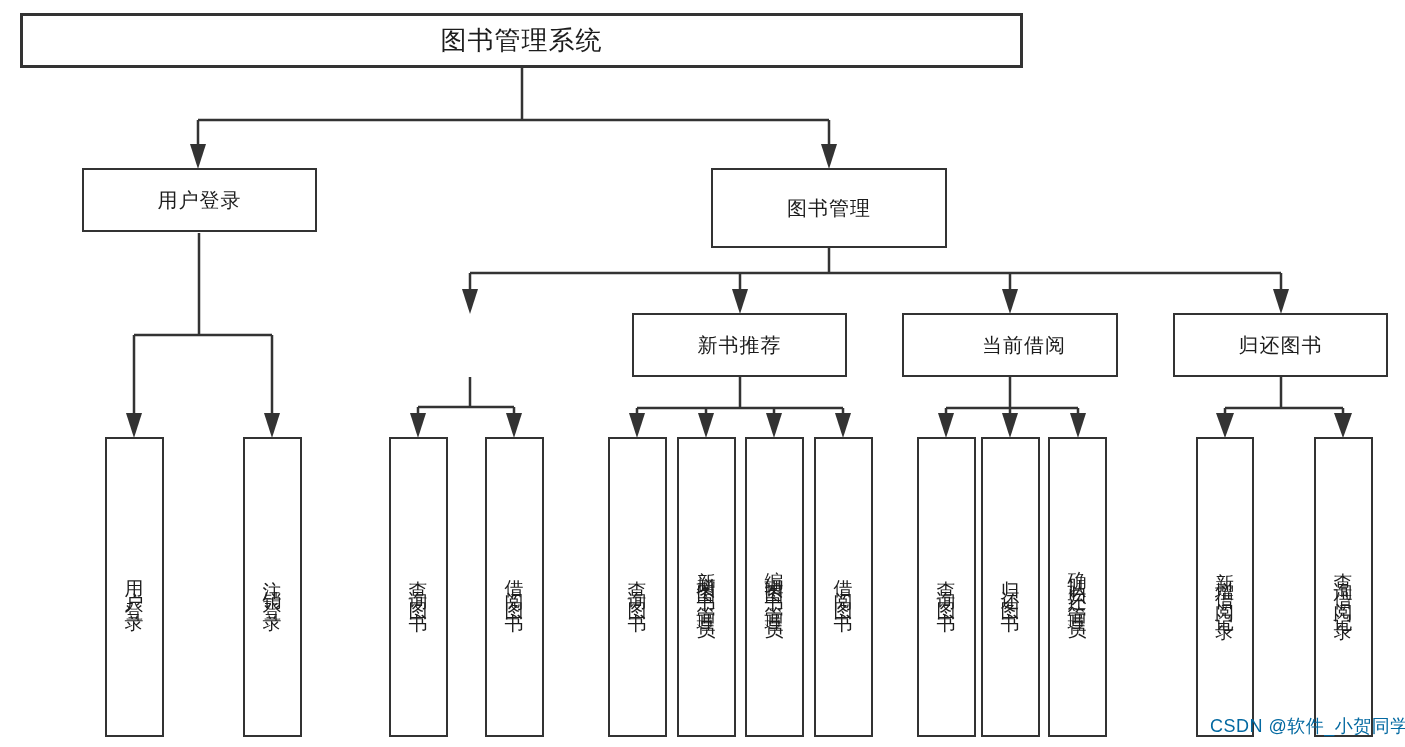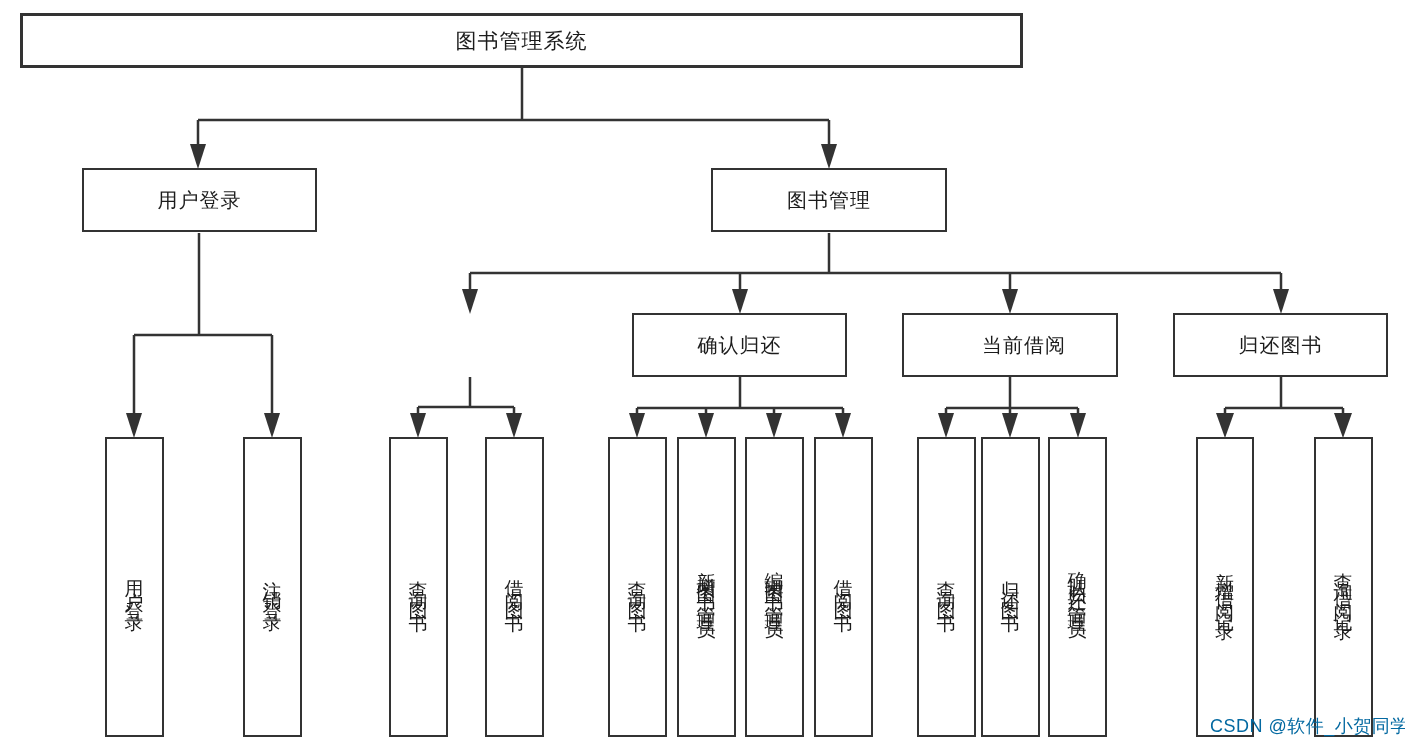--- a/index.html
+++ b/index.html
@@ -7,21 +7,21 @@
     position:relative;width:1405px;height:747px;background:#ffffff;
     font-family:"Liberation Sans","DejaVu Sans",sans-serif;overflow:hidden;
   }
   .wires{position:absolute;left:0;top:0;pointer-events:none;}
   .node{
     position:absolute;box-sizing:border-box;background:#ffffff;
     border:2.5px solid #333333;color:#1c1c1c;
     display:flex;align-items:center;justify-content:center;
     text-align:center;
   }
-  .node.root{border-width:3px;font-size:21px;letter-spacing:1px;}
+  .node.root{border-width:3px;font-size:26px;letter-spacing:1px;}
   .node.branch{font-size:20px;letter-spacing:1px;}
   .node.leaf{border-width:2.5px;}
   .vtext{
     writing-mode:vertical-rl;text-orientation:mixed;
     font-size:19px;letter-spacing:11px;line-height:1;
     color:#1c1c1c;white-space:nowrap;
   }
   .watermark{
     position:absolute;left:1210px;top:714px;
     font-size:18px;color:#0369a1;letter-spacing:0.5px;white-space:nowrap;
@@ -68,23 +68,23 @@
       <polygon points="1002,413 1018,413 1010,438"></polygon>
       <polygon points="1070,413 1086,413 1078,438"></polygon>
       <polygon points="1216,413 1234,413 1225,438"></polygon>
       <polygon points="1334,413 1352,413 1343,438"></polygon>
     </g>
   </svg>
 
   <div class="node root" style="left:20px;top:13px;width:1003px;height:55px;">图书管理系统</div>
 
   <div class="node branch" style="left:82px;top:168px;width:235px;height:64px;">用户登录</div>
-  <div class="node branch" style="left:711px;top:168px;width:236px;height:64px;">图书管理</div>
+  <div class="node branch" style="left:711px;top:168px;width:236px;height:80px;">图书管理</div>
 
-  <div class="node branch" style="left:632px;top:313px;width:215px;height:64px;">确认归还</div>
+  <div class="node branch" style="left:632px;top:313px;width:215px;height:64px;">新书推荐</div>
   <div class="node branch" style="left:902px;top:313px;width:216px;height:64px;padding-left:28px;">当前借阅</div>
   <div class="node branch" style="left:1173px;top:313px;width:215px;height:64px;">归还图书</div>
 
   <div class="node leaf" style="left:105px;top:437px;width:59px;height:300px;">
     <span class="vtext">用户登录</span>
   </div>
   <div class="node leaf" style="left:243px;top:437px;width:59px;height:300px;">
     <span class="vtext">注销登录</span>
   </div>
 

